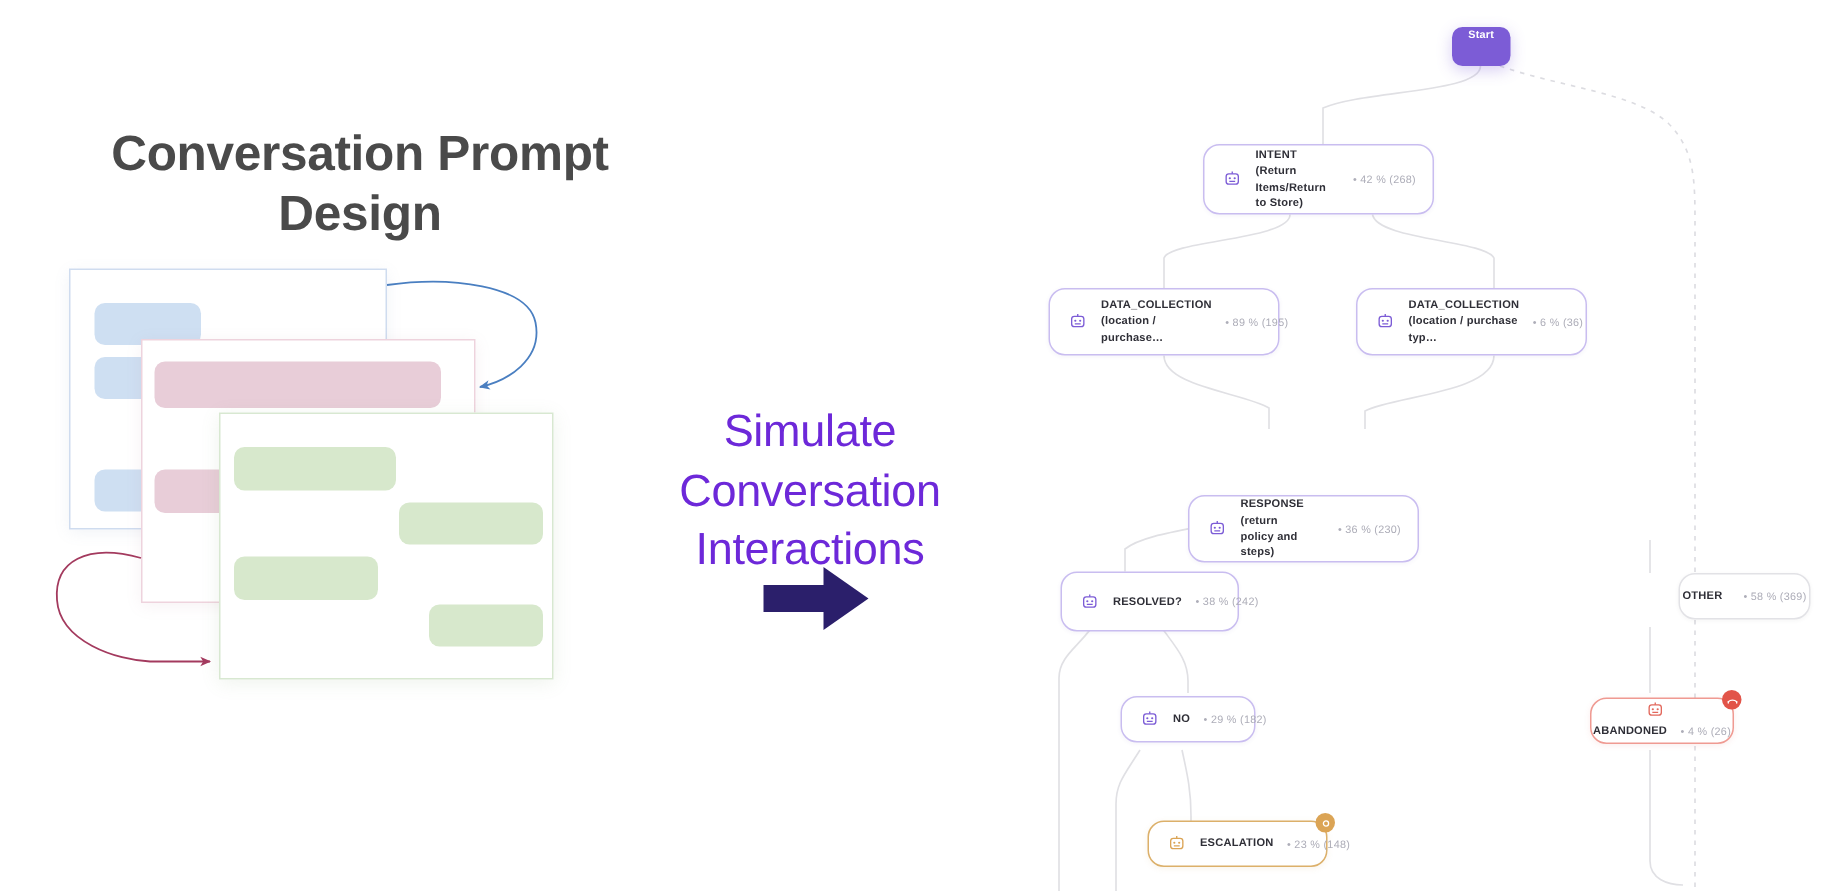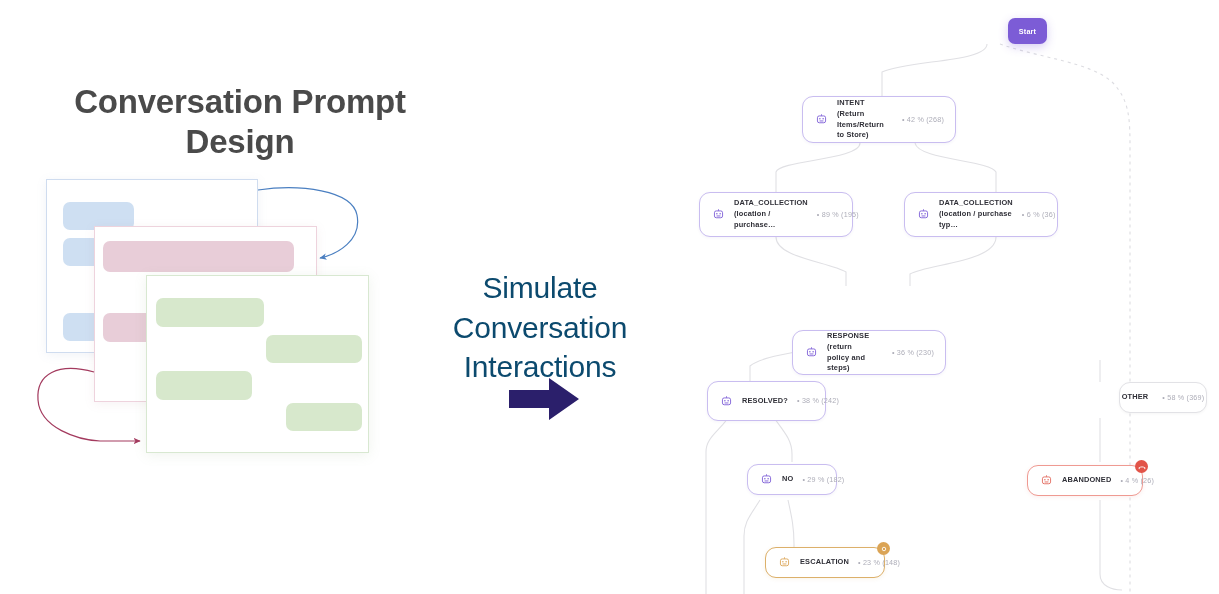--- a/index.html
+++ b/index.html
@@ -89,21 +89,21 @@
     width: 260px; height: 594px;
   }
   #center-heading {
     position: absolute;
     left: 0; top: 268px;
     width: 260px;
     text-align: center;
     font-size: 30px;
     font-weight: normal;
     line-height: 1.32;
-    color: #0c4a6e;
+    color: #6d28d9;
     letter-spacing: -0.2px;
   }
   #center-arrow {
     position: absolute;
     left: 95px; top: 373px;
     width: 80px; height: 52px;
   }
 
   
   #flow-panel {
@@ -163,24 +163,23 @@
 
   
   #node-start {
     position: absolute;
     left: 308px; top: 18px;
     width: 39px; height: 26px;
     background: #7c5cd6;
     border: none;
     border-radius: 7px;
     display: flex;
-    align-items: center;
+    align-items: flex-start;
     justify-content: center;
     box-shadow: 0 3px 10px rgba(124,92,214,0.30);
-    margin-left: 40px;
   }
   #node-start .start-label {
     font-size: 7.2px;
     font-weight: bold;
     color: #ffffff;
     letter-spacing: 0.2px;
   }
 
   
   .node.neutral {
@@ -410,21 +409,21 @@
         <circle cx="10" cy="7.2" r="0.9" fill="#7c5cd6" stroke="none"></circle>
         <path d="M5.6 9.8 L10.4 9.8"></path>
       </svg>
     </span>
     <span class="labels">
       <span class="title">NO</span>
       <span class="stat">• 29 % (182)</span>
     </span>
   </div>
 
-  <div class="node danger" style="left:367px; top:465px; width:116px; height:31px;">
+  <div class="node danger" style="left:400px; top:465px; width:96px; height:31px;flex-direction:column;">
     <span class="icon-wrap">
       <svg width="13" height="13" viewBox="0 0 16 16" fill="none" stroke="#e2685c" stroke-width="1.1">
         <path d="M8 1.6 L8 3.4"></path>
         <rect x="3" y="3.6" width="10" height="8.4" rx="2.2"></rect>
         <circle cx="6" cy="7.2" r="0.9" fill="#e2685c" stroke="none"></circle>
         <circle cx="10" cy="7.2" r="0.9" fill="#e2685c" stroke="none"></circle>
         <path d="M5.6 9.8 L10.4 9.8"></path>
       </svg>
     </span>
     <span class="labels">

